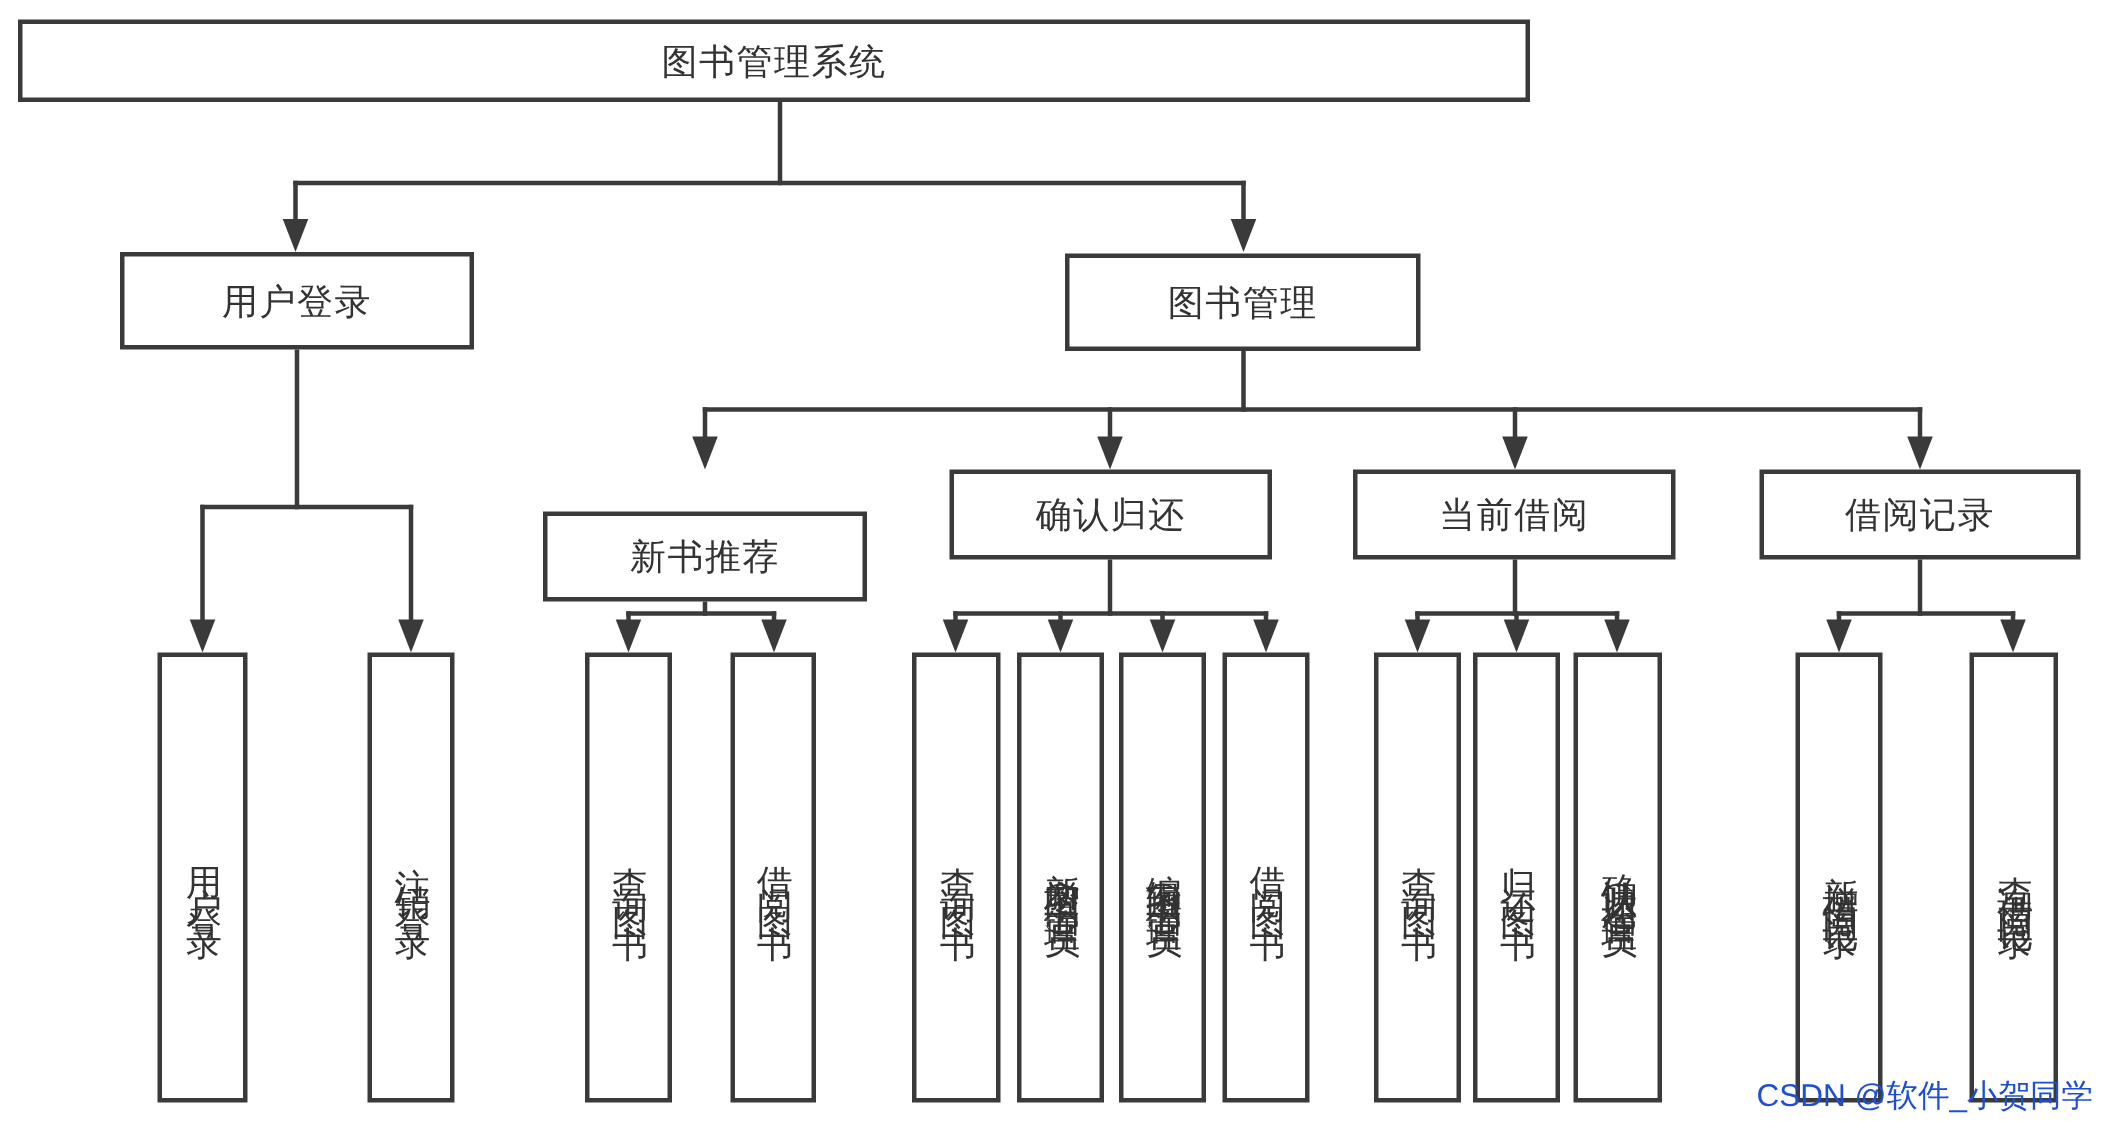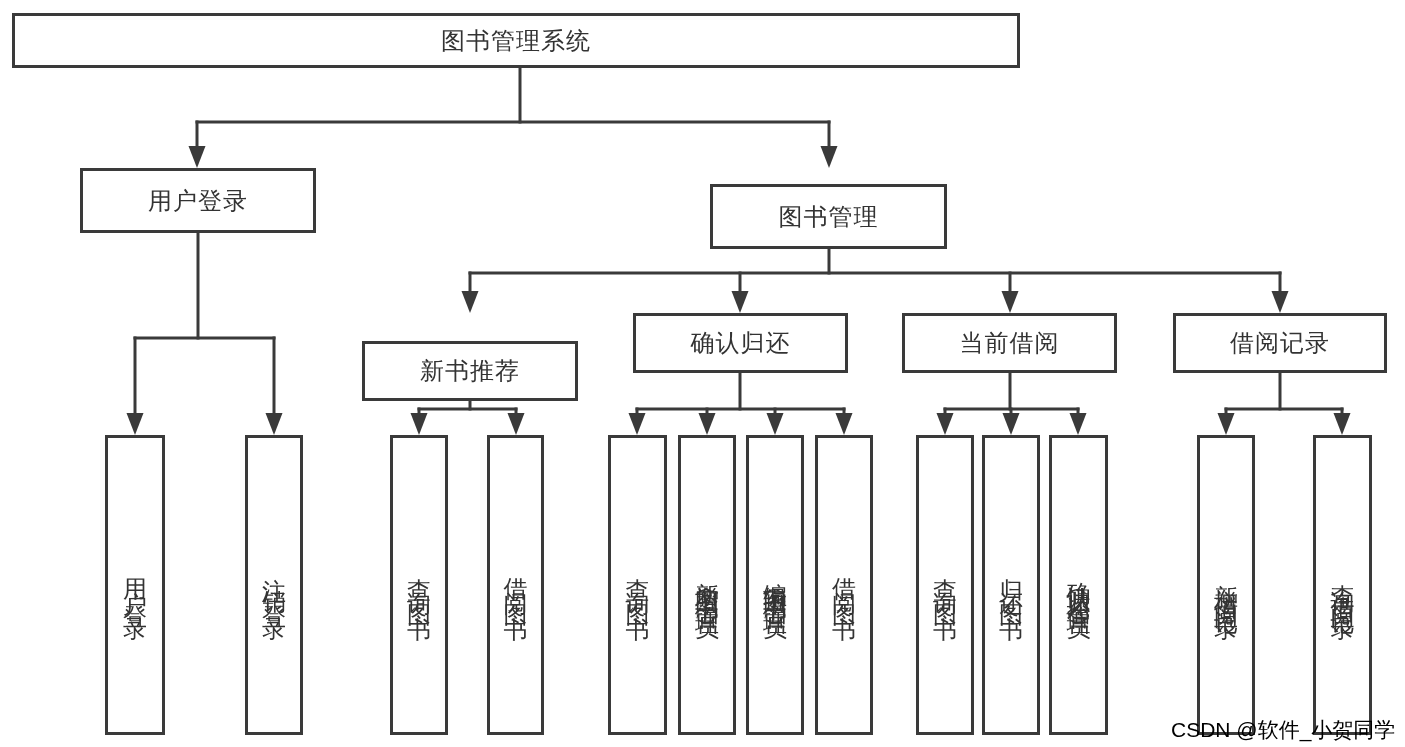--- a/index.html
+++ b/index.html
@@ -45,21 +45,21 @@
     white-space: nowrap;
   }
   .ls4 { letter-spacing: 0.55em; }
   .ls6 { letter-spacing: 0.28em; }
   .ls9 { letter-spacing: 0.20em; }
   .watermark {
     position: absolute;
     left: 1171px;
     top: 716px;
     font-size: 21px;
-    color: #000000;
+    color: #1d4ed8;
     white-space: nowrap;
     z-index: 3;
   }
 </style>
 </head>
 <body>
 
 <div class="stage">
 
   <svg class="connectors" viewBox="0 0 1405 747" xmlns="http://www.w3.org/2000/svg" stroke="#3a3a3a" stroke-width="3" stroke-linecap="square" fill="#3a3a3a">
@@ -124,21 +124,21 @@
     <polygon points="1342,435 1333.5,413 1350.5,413" stroke="none"></polygon>
   </svg>
 
   <div class="node" style="left:12px; top:13px; width:1008px; height:55px;">
     <span class="hlabel">图书管理系统</span>
   </div>
 
   <div class="node" style="left:80px; top:168px; width:236px; height:65px;">
     <span class="hlabel">用户登录</span>
   </div>
-  <div class="node" style="left:710px; top:184px; width:237px; height:65px;">
+  <div class="node" style="left:710px; top:169px; width:237px; height:65px;">
     <span class="hlabel">图书管理</span>
   </div>
 
   <div class="node" style="left:362px; top:313px; width:216px; height:60px;margin-top:28px;">
     <span class="hlabel">新书推荐</span>
   </div>
   <div class="node" style="left:633px; top:313px; width:215px; height:60px;">
     <span class="hlabel">确认归还</span>
   </div>
   <div class="node" style="left:902px; top:313px; width:215px; height:60px;">

